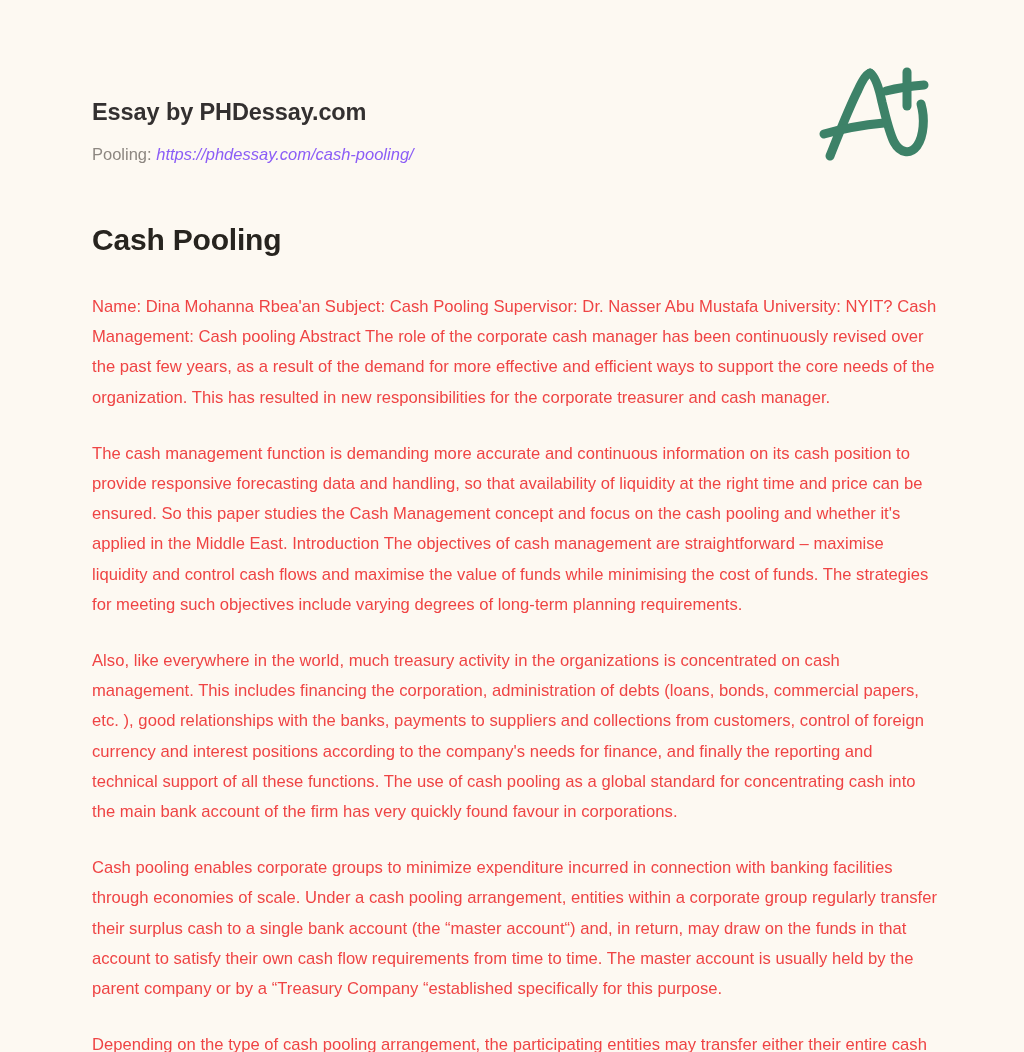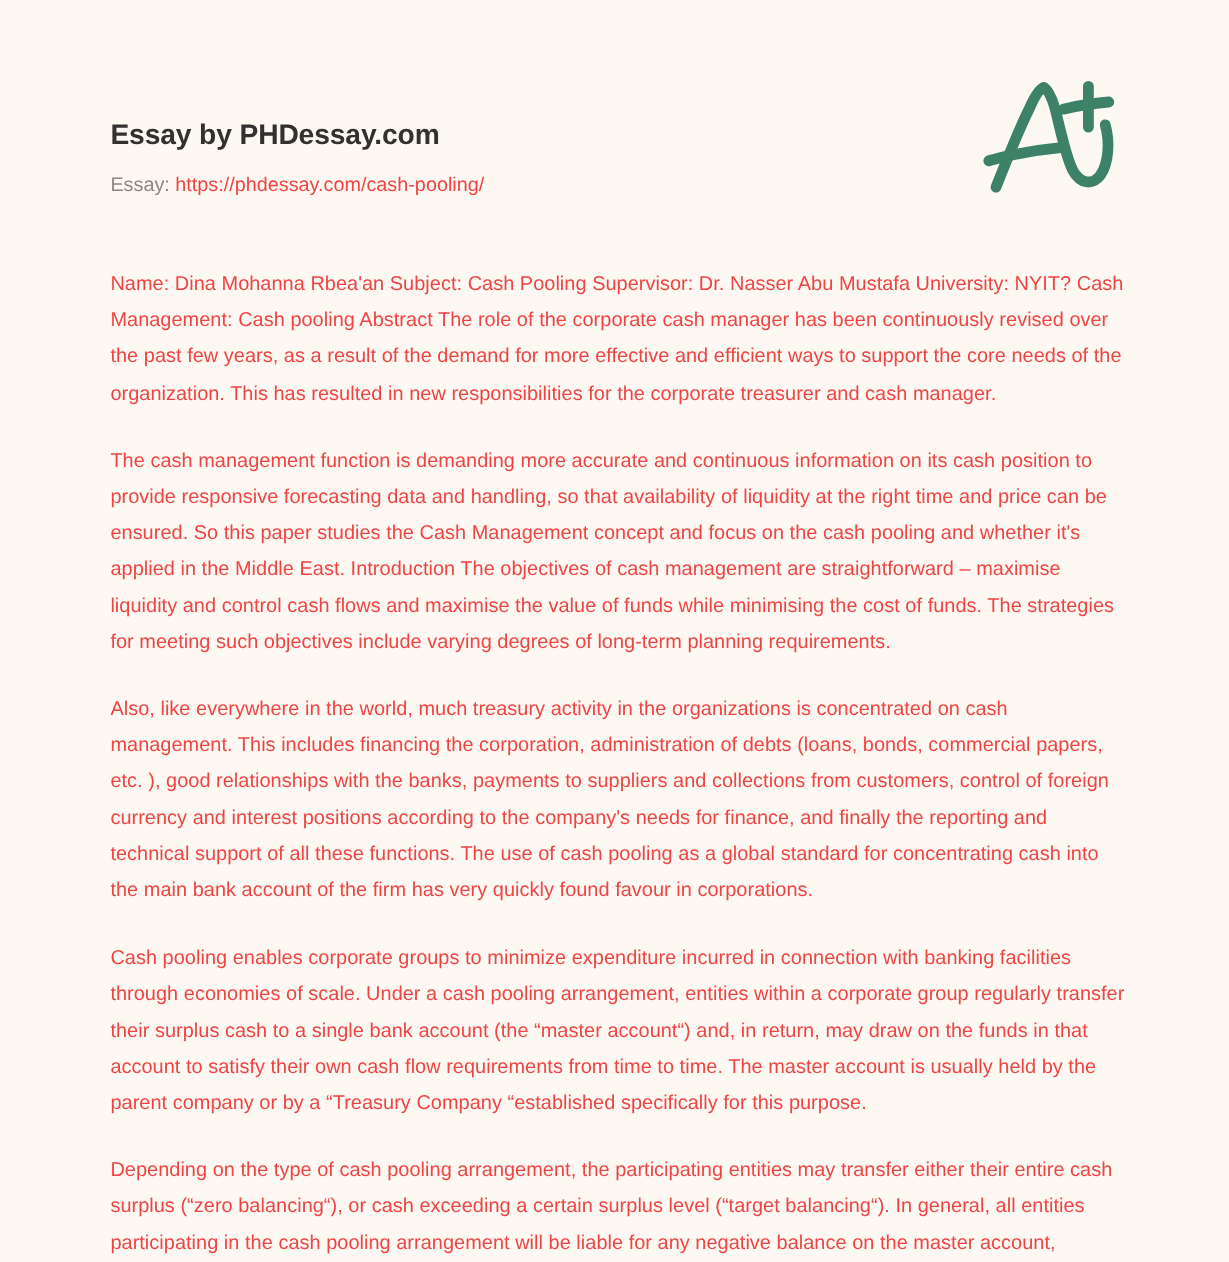--- a/index.html
+++ b/index.html
@@ -58,22 +58,23 @@
     line-height: 1.3;
     color: #8d8781;
     white-space: nowrap;
   }
 
   .source-label {
     color: #8d8781;
   }
 
   .source-link {
-    color: #ef4444;
+    color: #8b5cf6;
     text-decoration: none;
+    font-style: italic;
   }
 
   
   .logo {
     position: absolute;
     left: 808px;
     top: 52px;
     width: 130px;
     height: 120px;
     display: block;
@@ -112,41 +113,42 @@
 </head>
 <body>
 
 <div class="page">
 
   <div class="header">
 
     <div class="brand-block">
       <h1 class="brand-title">Essay by PHDessay.com</h1>
 
-      <div class="source-line"><span class="source-label">Essay: </span><a class="source-link" href="#">https://phdessay.com/cash-pooling/</a></div>
+      <div class="source-line"><span class="source-label">Pooling: </span><a class="source-link" href="#">https://phdessay.com/cash-pooling/</a></div>
     </div>
 
     <svg class="logo" viewBox="0 0 130 120" aria-hidden="true">
       <g fill="none" stroke="#3d8268" stroke-linecap="round" stroke-linejoin="round">
 
         <path d="M22 104 C 30 84, 40 58, 50 38 C 54 29, 58 22, 62 21" stroke-width="9"></path>
 
         <path d="M62 21 C 67 24, 71 36, 74 50 C 78 66, 81 80, 86 90 C 92 101, 102 103, 109 94 C 116 84, 117 66, 113 52" stroke-width="9"></path>
 
         <path d="M16 82 C 30 78, 55 73, 76 71" stroke-width="9"></path>
 
         <path d="M78 39 C 90 36, 104 34, 116 33" stroke-width="9"></path>
 
         <path d="M99 20 C 99 32, 99 44, 99 54" stroke-width="9"></path>
       </g>
     </svg>
 
   </div>
 
   <div class="article">
+    <h2 class="article-title">Cash Pooling</h2>
 
     <div class="body-copy">
       <p>Name: Dina Mohanna Rbea'an Subject: Cash Pooling Supervisor: Dr. Nasser Abu Mustafa University: NYIT? Cash Management: Cash pooling Abstract The role of the corporate cash manager has been continuously revised over the past few years, as a result of the demand for more effective and efficient ways to support the core needs of the organization. This has resulted in new responsibilities for the corporate treasurer and cash manager.</p>
       <p>The cash management function is demanding more accurate and continuous information on its cash position to provide responsive forecasting data and handling, so that availability of liquidity at the right time and price can be ensured. So this paper studies the Cash Management concept and focus on the cash pooling and whether it's applied in the Middle East. Introduction The objectives of cash management are straightforward – maximise liquidity and control cash flows and maximise the value of funds while minimising the cost of funds. The strategies for meeting such objectives include varying degrees of long-term planning requirements.</p>
       <p>Also, like everywhere in the world, much treasury activity in the organizations is concentrated on cash management. This includes financing the corporation, administration of debts (loans, bonds, commercial papers, etc. ), good relationships with the banks, payments to suppliers and collections from customers, control of foreign currency and interest positions according to the company's needs for finance, and finally the reporting and technical support of all these functions. The use of cash pooling as a global standard for concentrating cash into the main bank account of the firm has very quickly found favour in corporations.</p>
       <p>Cash pooling enables corporate groups to minimize expenditure incurred in connection with banking facilities through economies of scale. Under a cash pooling arrangement, entities within a corporate group regularly transfer their surplus cash to a single bank account (the “master account“) and, in return, may draw on the funds in that account to satisfy their own cash flow requirements from time to time. The master account is usually held by the parent company or by a “Treasury Company “established specifically for this purpose.</p>
       <p>Depending on the type of cash pooling arrangement, the participating entities may transfer either their entire cash surplus (“zero balancing“), or cash exceeding a certain surplus level (“target balancing“). In general, all entities participating in the cash pooling arrangement will be liable for any negative balance on the master account, irrespective of the amount they have contributed. Transfers and draw-downs of funds to and from the master account by the participating companies have the nature of the grant and repayment of intra-group loans.</p>
 
     </div>
   </div>

